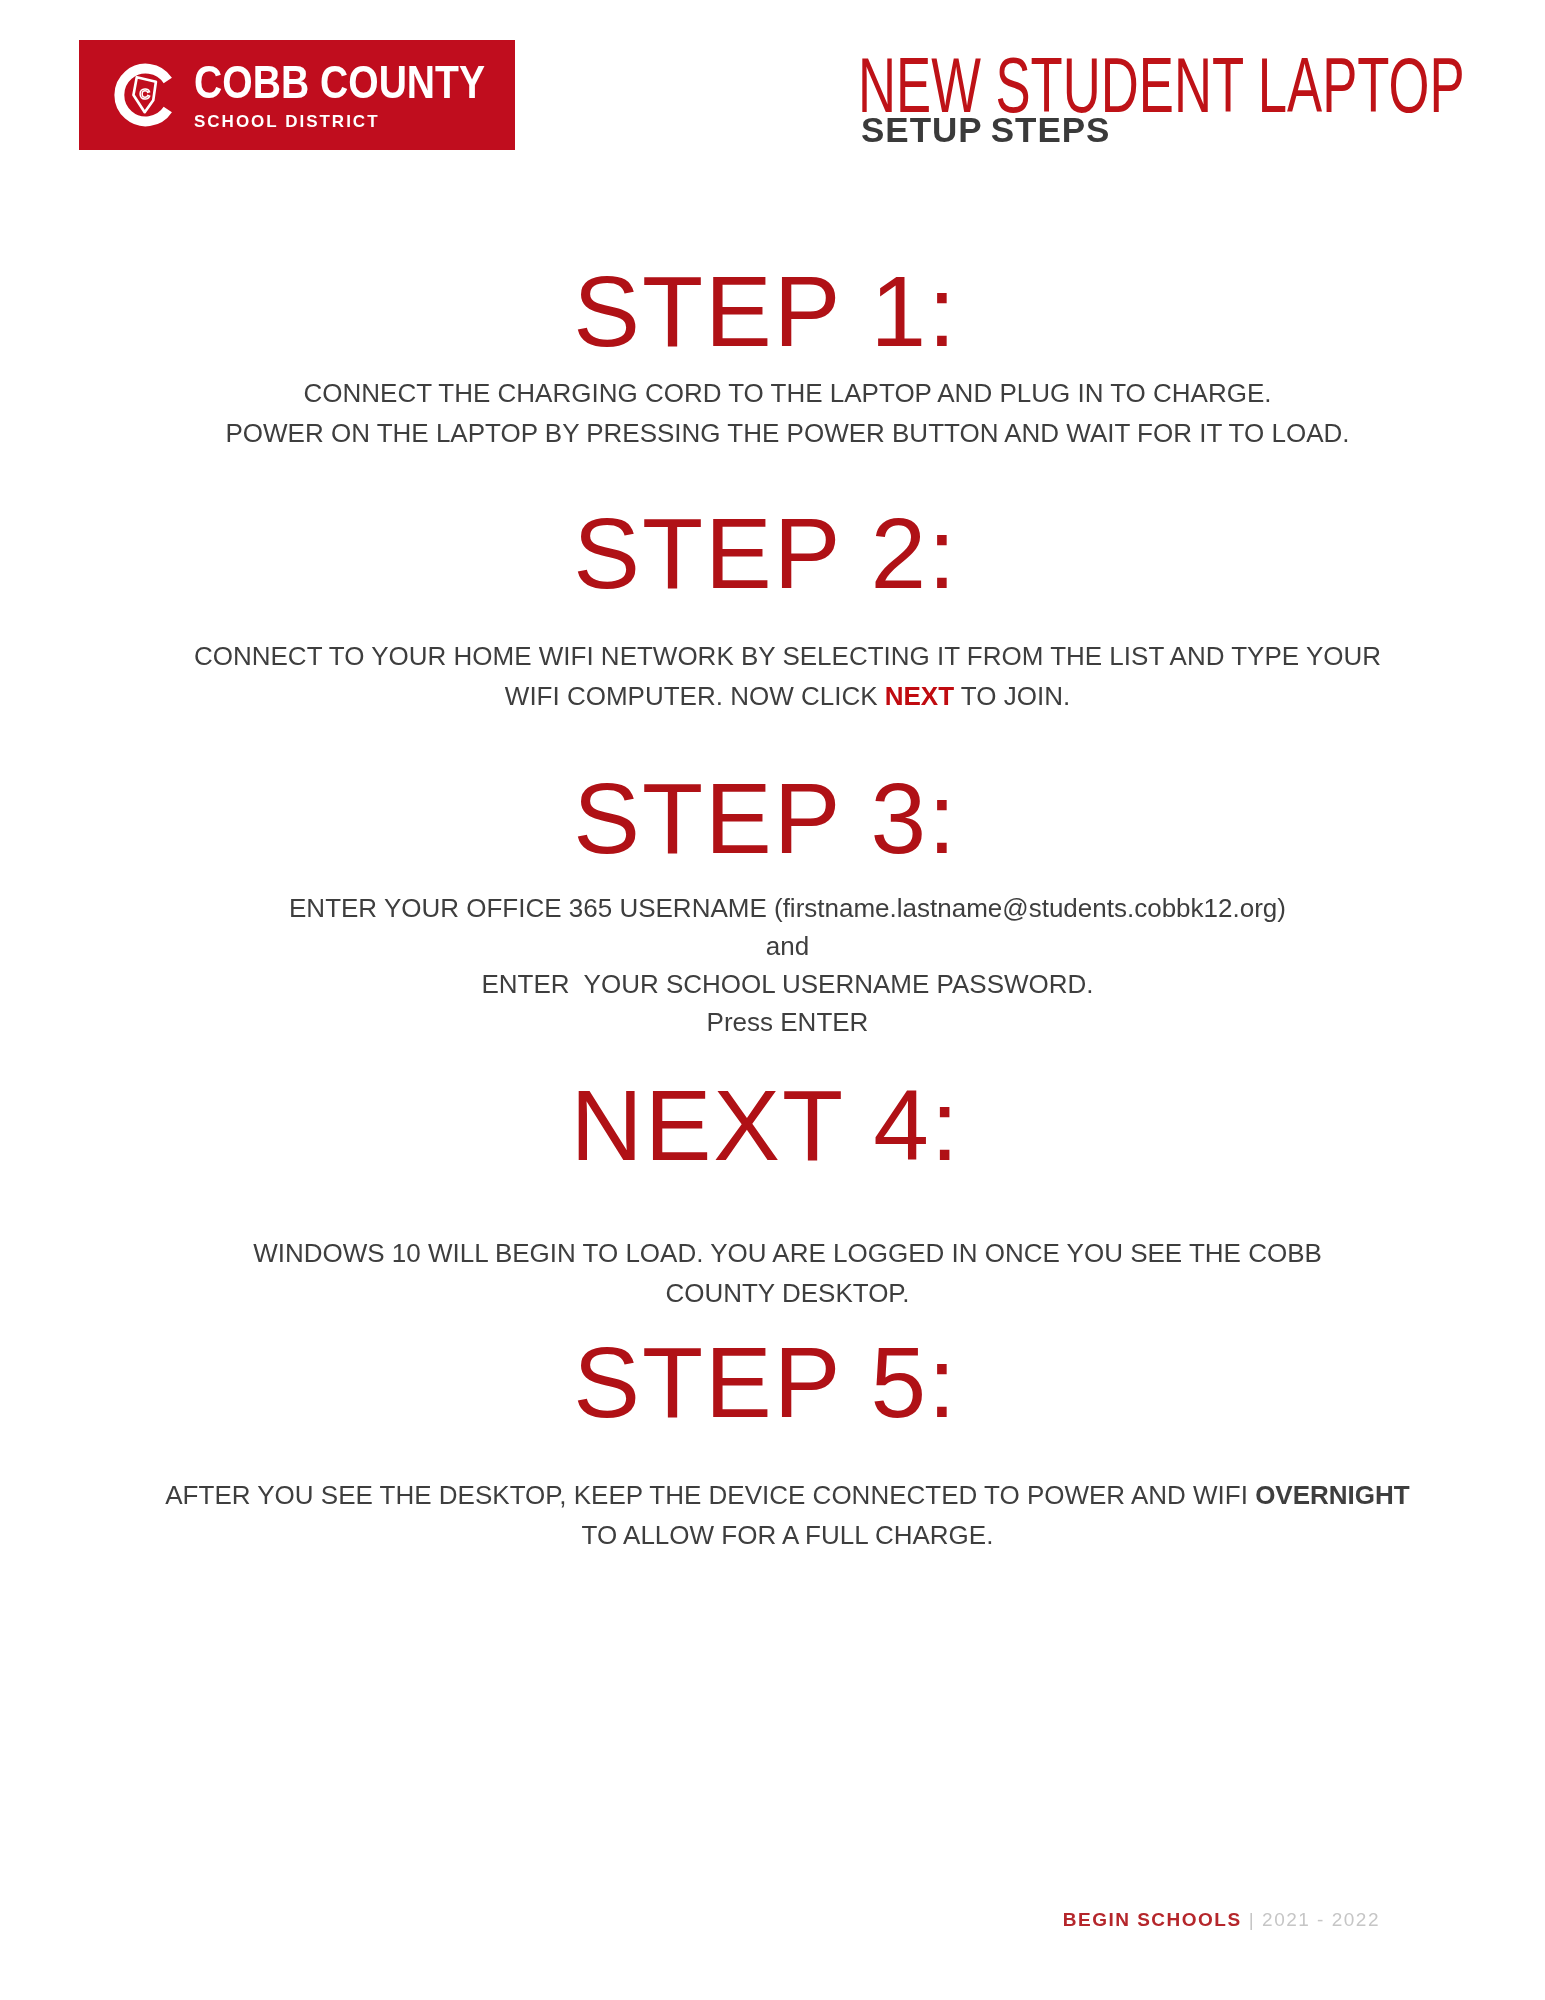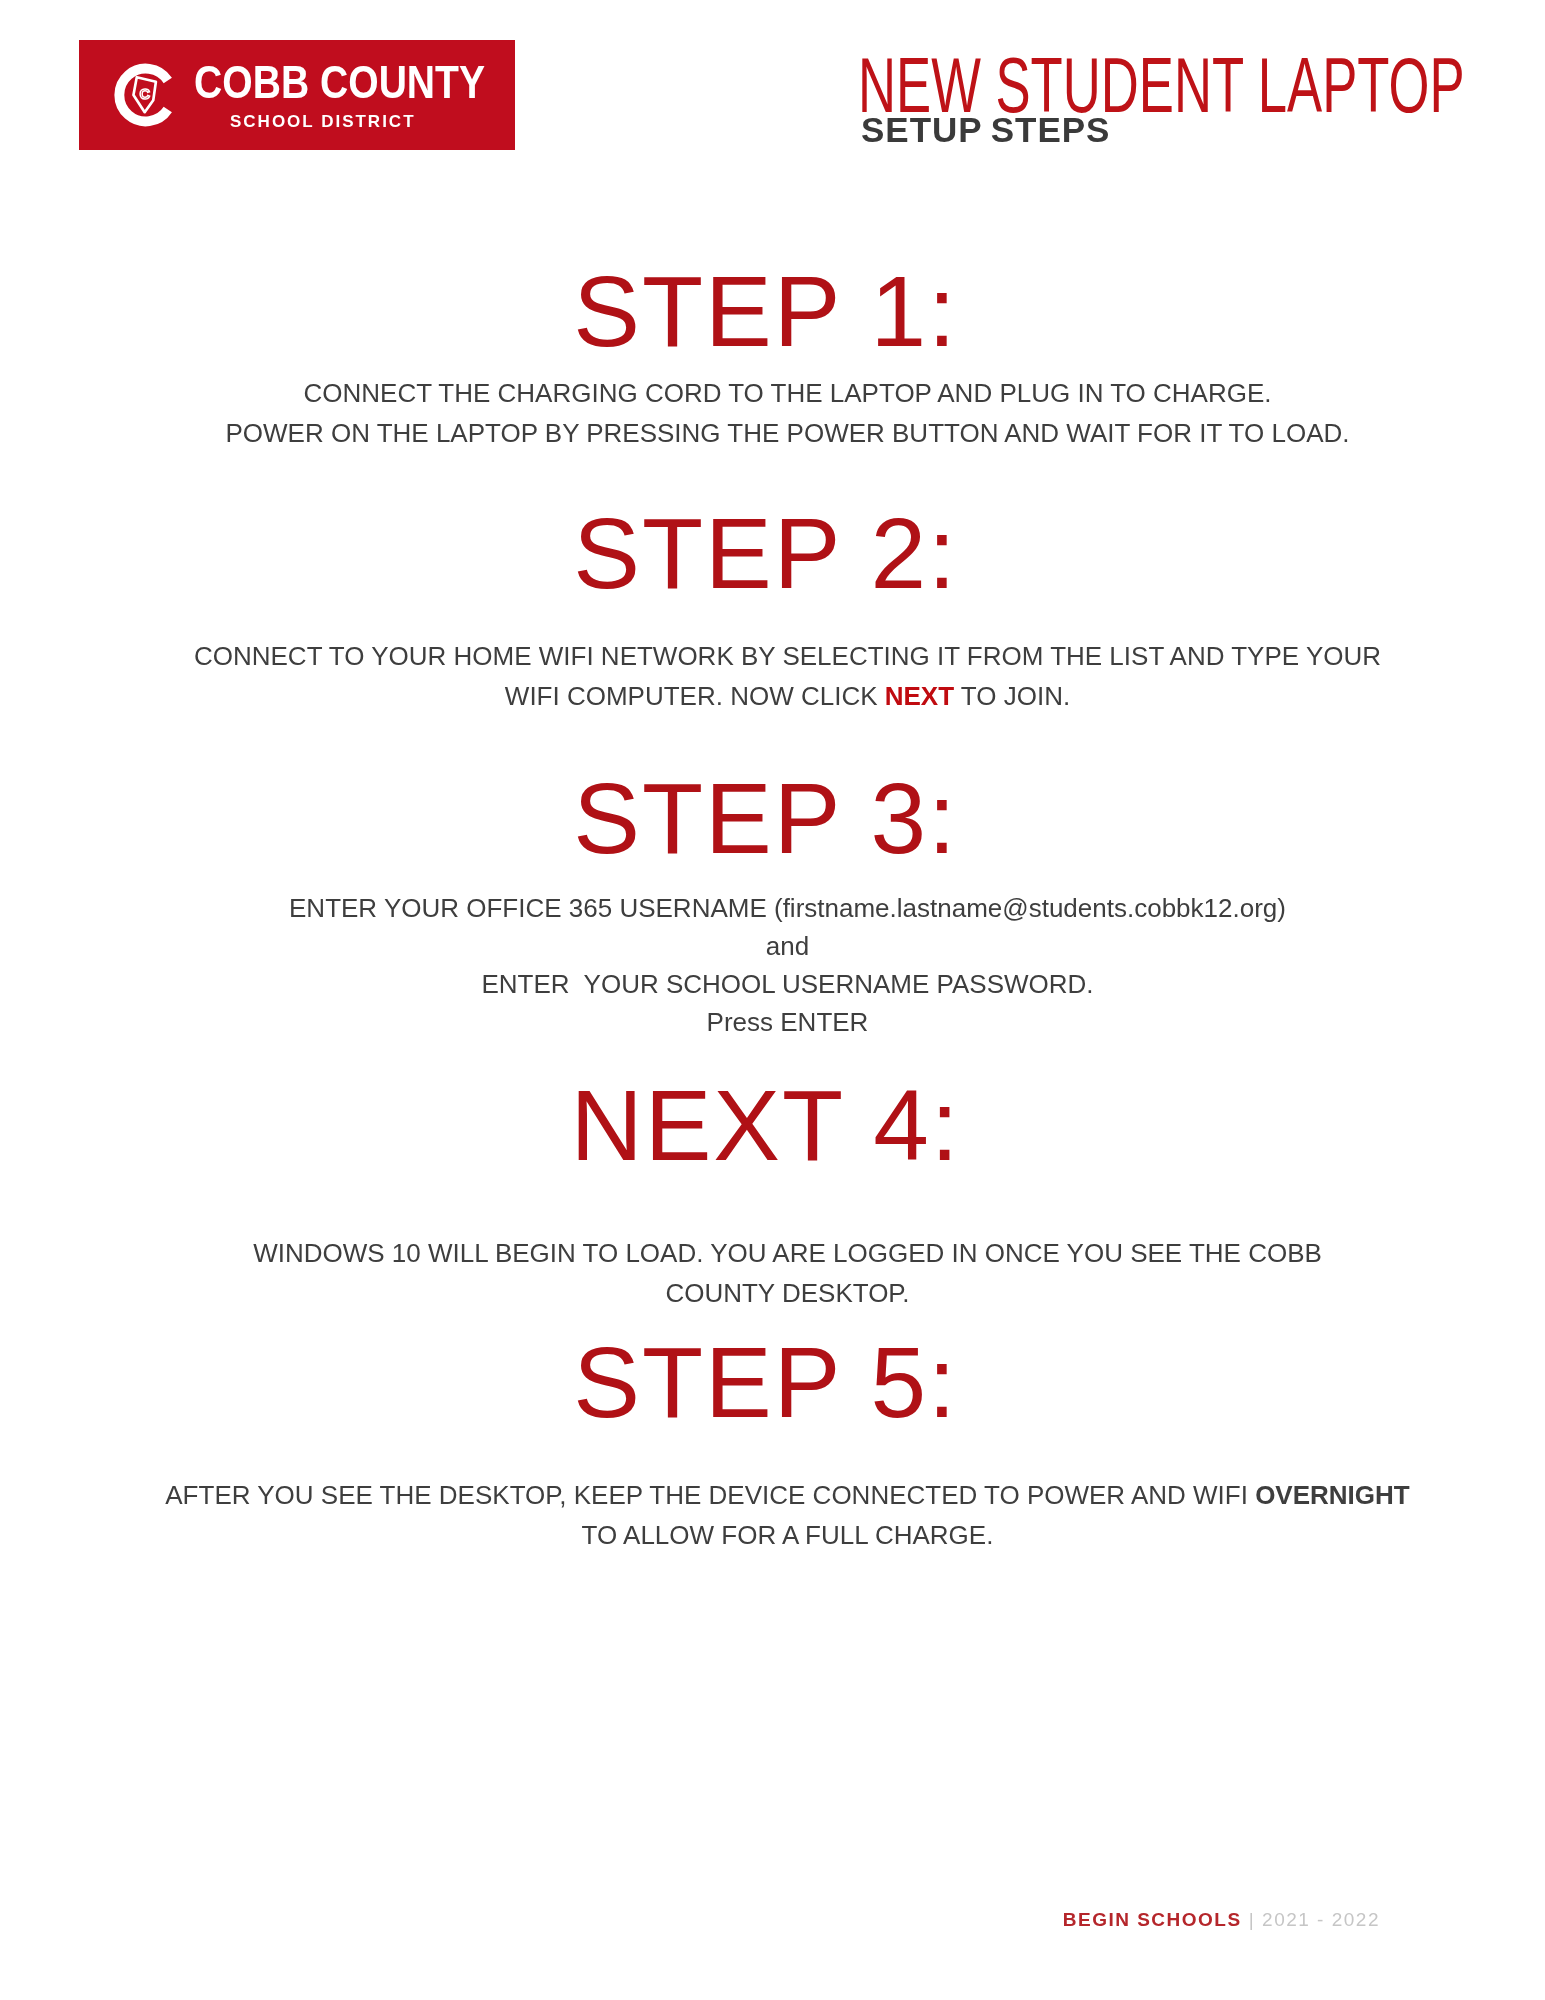--- a/index.html
+++ b/index.html
@@ -13,21 +13,21 @@
     position:absolute; left:79px; top:40px; width:436px; height:110px;
     background:#C00D1E; display:flex; align-items:center;
   }
   .emblem { width:66px; height:66px; margin-left:34px; flex:0 0 auto; }
   .logo-text { margin-left:15px; color:#ffffff; }
   .logo-name {
     font-size:46px; font-weight:bold; line-height:1; white-space:nowrap;
     transform:scaleX(.85); transform-origin:left center;
   }
   .logo-district {
-    font-size:17px; font-weight:bold; letter-spacing:2px; margin-top:7px; white-space:nowrap;margin-left:36px;
+    font-size:17px; font-weight:bold; letter-spacing:2px; margin-top:7px; white-space:nowrap;
   }
 
   
   .title {
     position:absolute; left:858px; top:46px; font-size:78px; line-height:1;
     color:#BE1217; white-space:nowrap; font-weight:normal;
     transform:scaleX(.675); transform-origin:left top;
   }
   .subtitle {
     position:absolute; left:861px; top:112px; font-size:35px; line-height:1;

